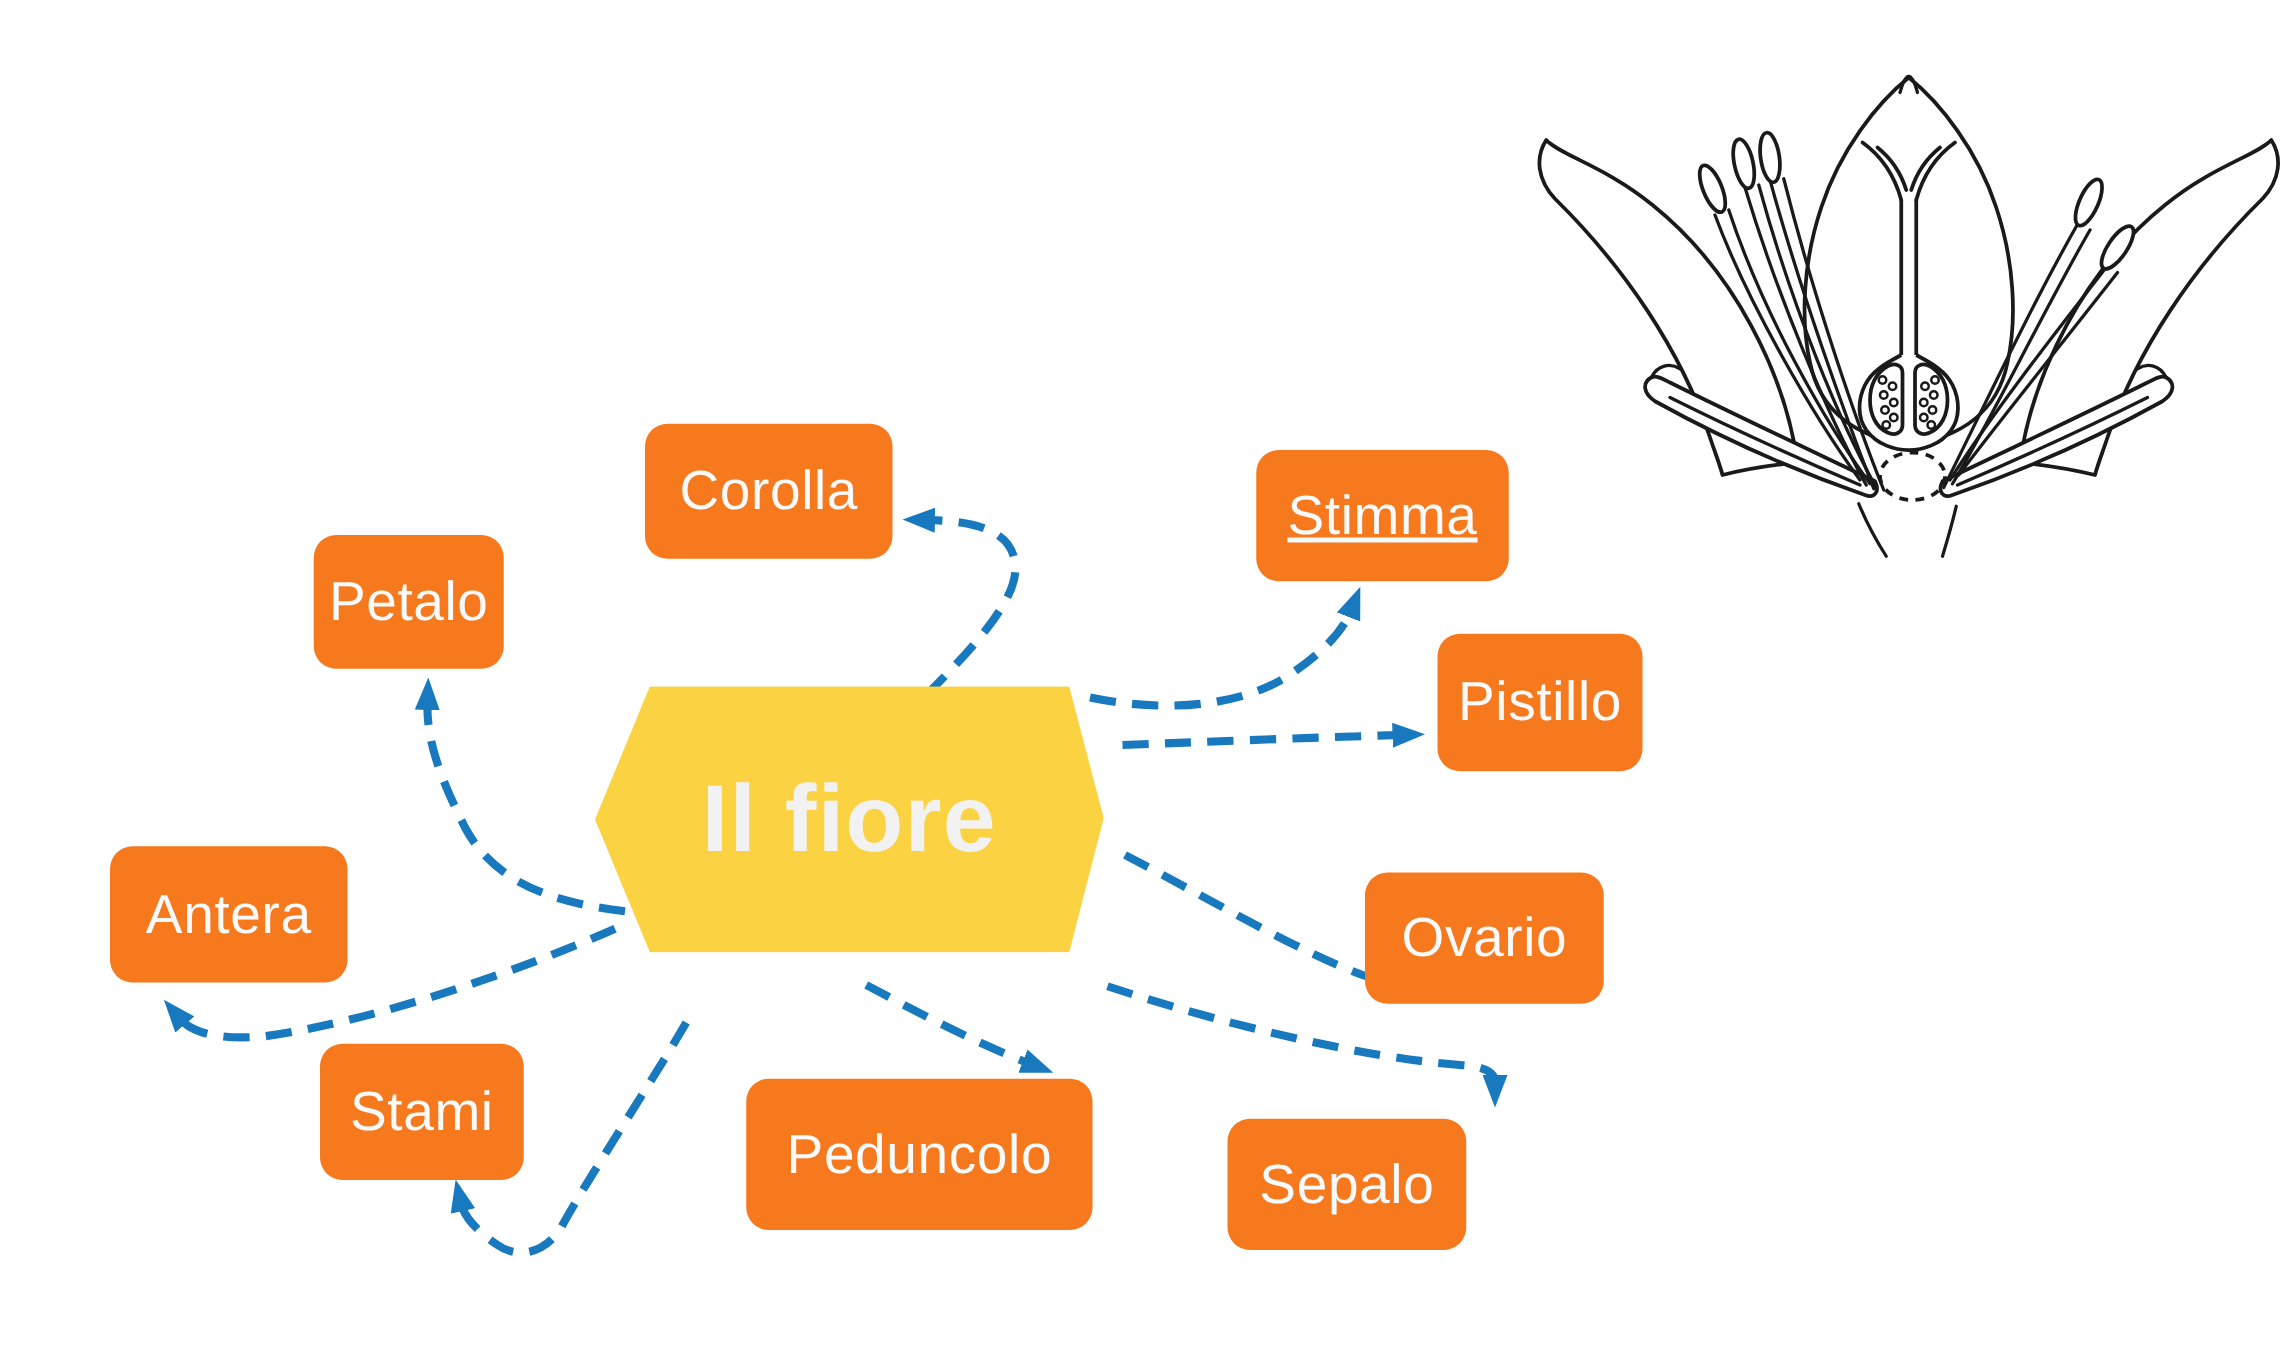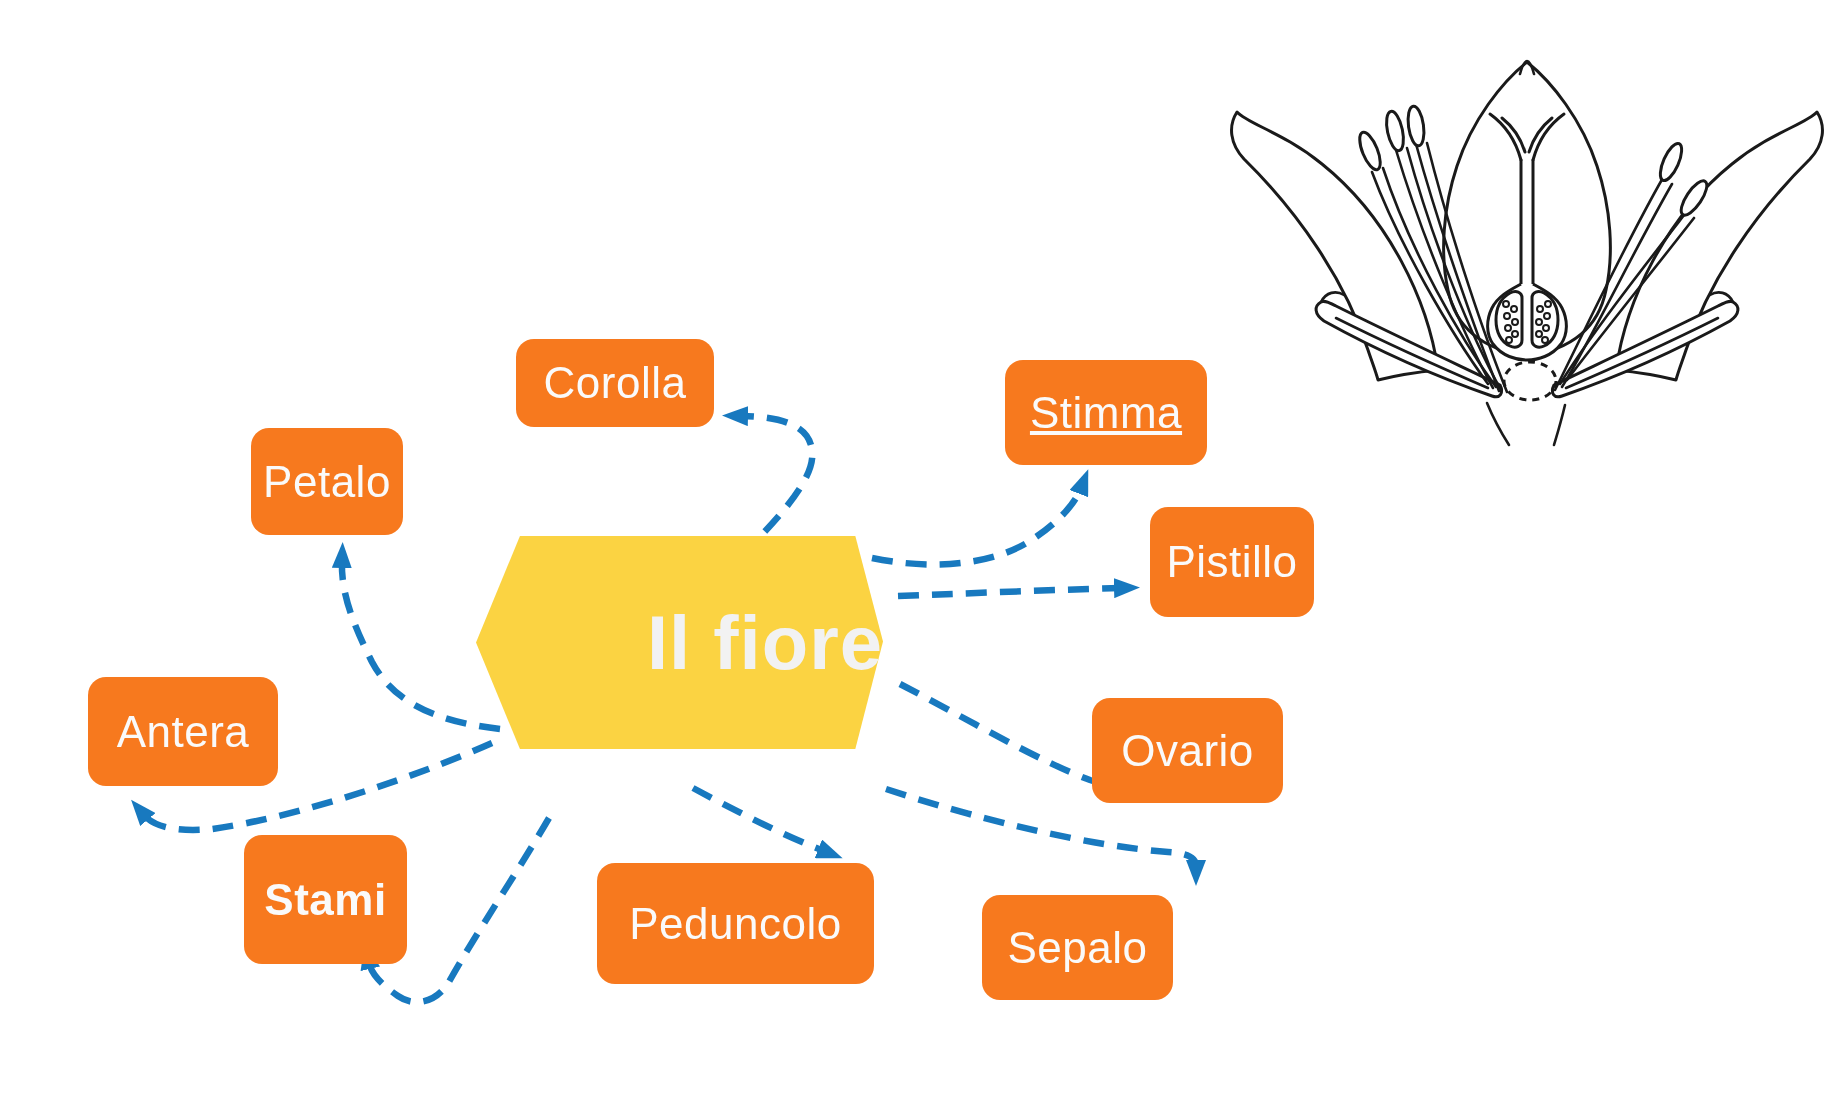--- a/index.html
+++ b/index.html
@@ -10,24 +10,24 @@
     position:absolute;
     background:#F7791E;
     color:#FAFAFA;
     border-radius:18px;
     display:flex;align-items:center;justify-content:center;
     font-size:44px;font-weight:400;letter-spacing:.5px;
     white-space:nowrap;
   }
   
   .hex{
-    position:absolute;left:476px;top:536px;width:407px;height:213px;
+    position:absolute;left:476px;top:549px;width:407px;height:213px;
     background:#FBD342;
     clip-path:polygon(0% 50%,10.8% 0%,93.2% 0%,100% 49.5%,93.2% 100%,10.8% 100%);
-    display:flex;align-items:center;justify-content:flex-end;
+    display:flex;align-items:center;justify-content:center;
   }
   .hex span{
     color:#F2F2F2;font-size:76px;font-weight:bold;letter-spacing:1px;
   }
   svg{position:absolute;display:block;}
   #connectors{left:0;top:0;}
   #flower{left:1140px;top:32px;}
   .fl{fill:#ffffff;stroke:#1a1a1a;stroke-width:3;stroke-linejoin:round;}
   .fs{fill:none;stroke:#1a1a1a;stroke-width:2.6;stroke-linecap:round;}
   .fp{fill:none;stroke:#1a1a1a;stroke-width:3;stroke-linecap:round;}
@@ -117,30 +117,30 @@
   <ellipse cx="390" cy="349" rx="26" ry="19" fill="none" stroke="#1a1a1a" stroke-width="3" stroke-dasharray="7 6"></ellipse>
 
   <path class="fs" d="M347,371 C 354,388 362,402 369,413"></path>
   <path class="fs" d="M425,373 C 421,390 417,403 414,413"></path>
 </svg>
 
 <div class="hex">
   <span>Il fiore</span>
 </div>
 
-<div class="node" style="left:516px;top:339px;width:198px;height:88px;">
+<div class="node" style="left:516px;top:339px;width:198px;height:108px;">
   <span>Corolla</span>
 </div>
 <div class="node" style="left:251px;top:428px;width:152px;height:107px;">
   <span>Petalo</span>
 </div>
 <div class="node" style="left:88px;top:677px;width:190px;height:109px;">
   <span>Antera</span>
 </div>
-<div class="node" style="left:244px;top:835px;width:163px;height:129px;font-weight:bold;">
+<div class="node" style="left:256px;top:835px;width:163px;height:109px;">
   <span>Stami</span>
 </div>
 <div class="node" style="left:597px;top:863px;width:277px;height:121px;">
   <span>Peduncolo</span>
 </div>
 <div class="node" style="left:982px;top:863px;width:191px;height:105px;margin-top:32px;">
   <span>Sepalo</span>
 </div>
 <div class="node" style="left:1092px;top:658px;width:191px;height:105px;margin-top:40px;">
   <span>Ovario</span>

